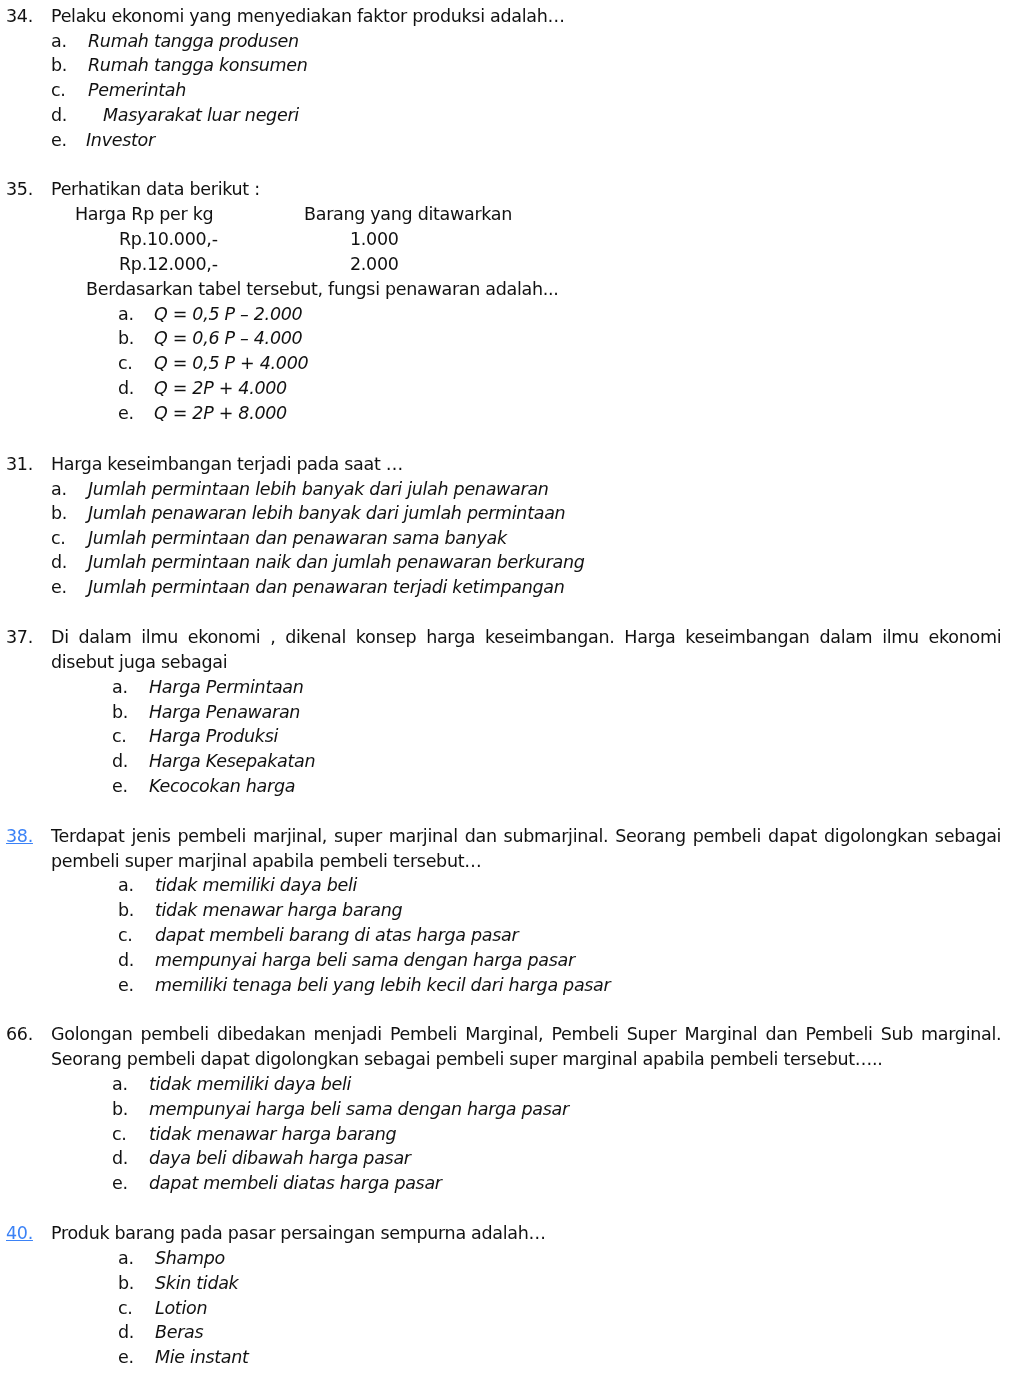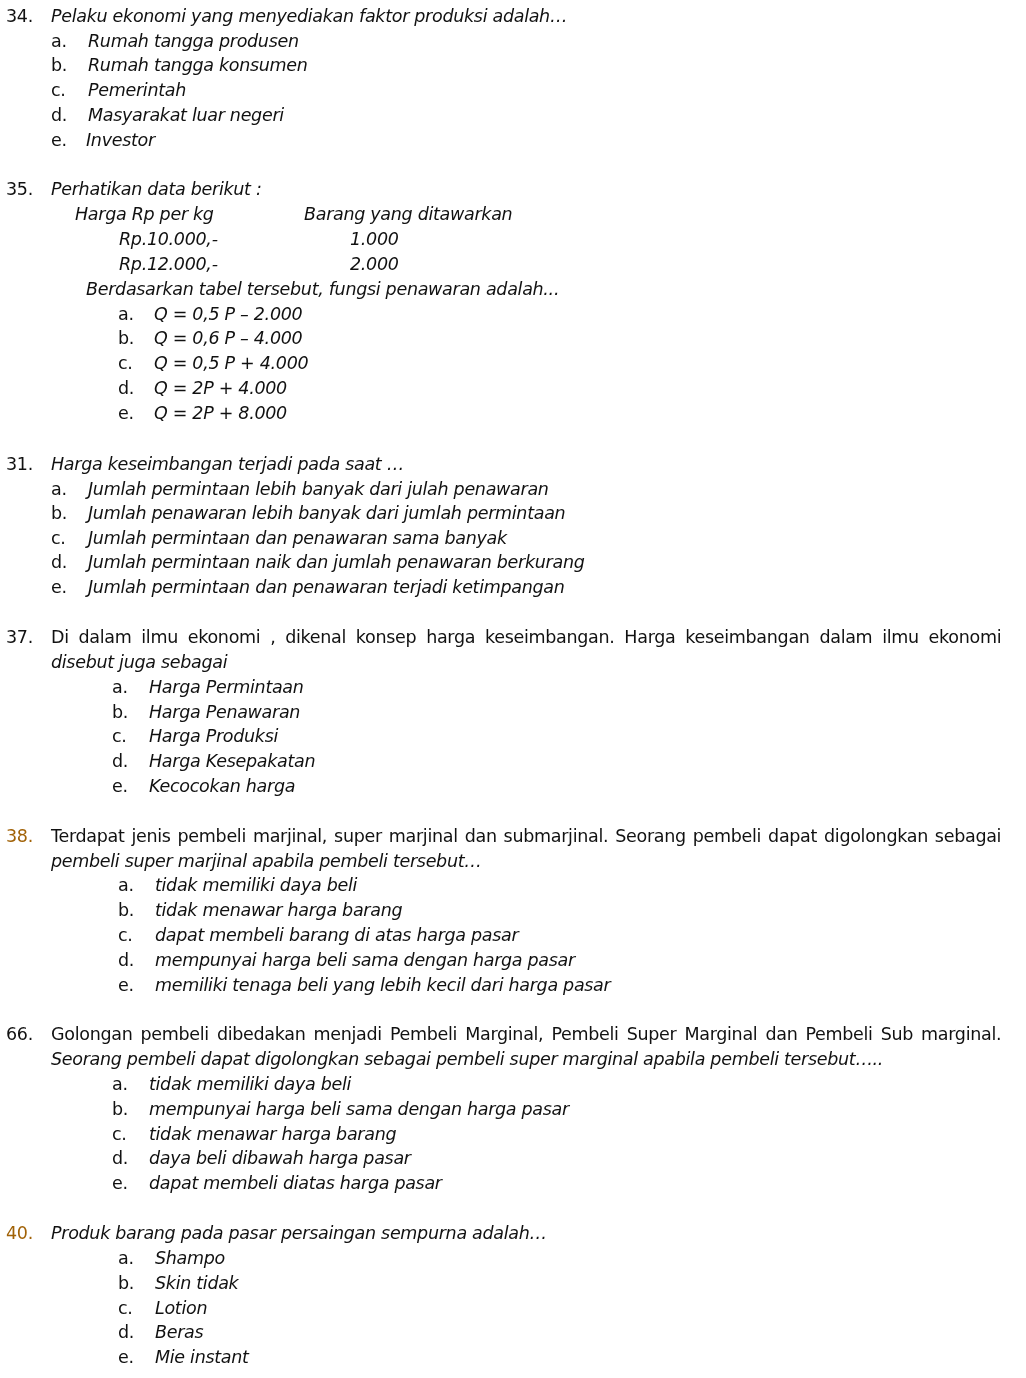--- a/index.html
+++ b/index.html
@@ -2,41 +2,41 @@
 <html><head>
 <meta charset="utf-8">
 <style>
   html, body { margin: 0; padding: 0; background: #ffffff; }
   body {
     width: 1026px; height: 1378px; position: relative; overflow: hidden;
     font-family: "DejaVu Sans", sans-serif;
     font-size: 17.5px; color: #111111;
     letter-spacing: -0.3px;
   }
-  .abs { position: absolute; white-space: nowrap; line-height: 24px; font-style: italic; }
+  .abs { position: absolute; white-space: nowrap; line-height: 24px; }
   .num { position: absolute; white-space: nowrap; line-height: 24px; }
-  .red { color: #a16207; }
+  .red { color: #3b82f6; text-decoration: underline; }
   .opt-letter { position: absolute; white-space: nowrap; line-height: 24px; }
   .opt-text { position: absolute; white-space: nowrap; line-height: 24px; font-style: italic; }
   .justify { position: absolute; left: 51px; width: 950px; text-align: justify; text-align-last: justify; line-height: 24px; white-space: nowrap; }
 </style>
 </head>
 <body>
 
 <div>
   <span class="num" style="left:6px;top:4px">34.</span>
   <span class="abs" style="left:51px;top:4px">Pelaku ekonomi yang menyediakan faktor produksi adalah…</span>
   <span class="opt-letter" style="left:51px;top:29px">a.</span>
   <span class="opt-text" style="left:88px;top:29px">Rumah tangga produsen</span>
   <span class="opt-letter" style="left:51px;top:53px">b.</span>
   <span class="opt-text" style="left:88px;top:53px">Rumah tangga konsumen</span>
   <span class="opt-letter" style="left:51px;top:78px">c.</span>
   <span class="opt-text" style="left:88px;top:78px">Pemerintah</span>
   <span class="opt-letter" style="left:51px;top:103px">d.</span>
-  <span class="opt-text" style="left:88px;top:103px">Masyarakat luar negeri</span>
+  <span class="opt-text" style="left:103px;top:103px">Masyarakat luar negeri</span>
   <span class="opt-letter" style="left:51px;top:128px">e.</span>
   <span class="opt-text" style="left:86px;top:128px">Investor</span>
 </div>
 
 <div>
   <span class="num" style="left:6px;top:177px">35.</span>
   <span class="abs" style="left:51px;top:177px">Perhatikan data berikut :</span>
   <div>
     <span class="abs" style="left:75px;top:202px">Harga Rp per kg</span>
     <span class="abs" style="left:304px;top:202px">Barang yang ditawarkan</span>

